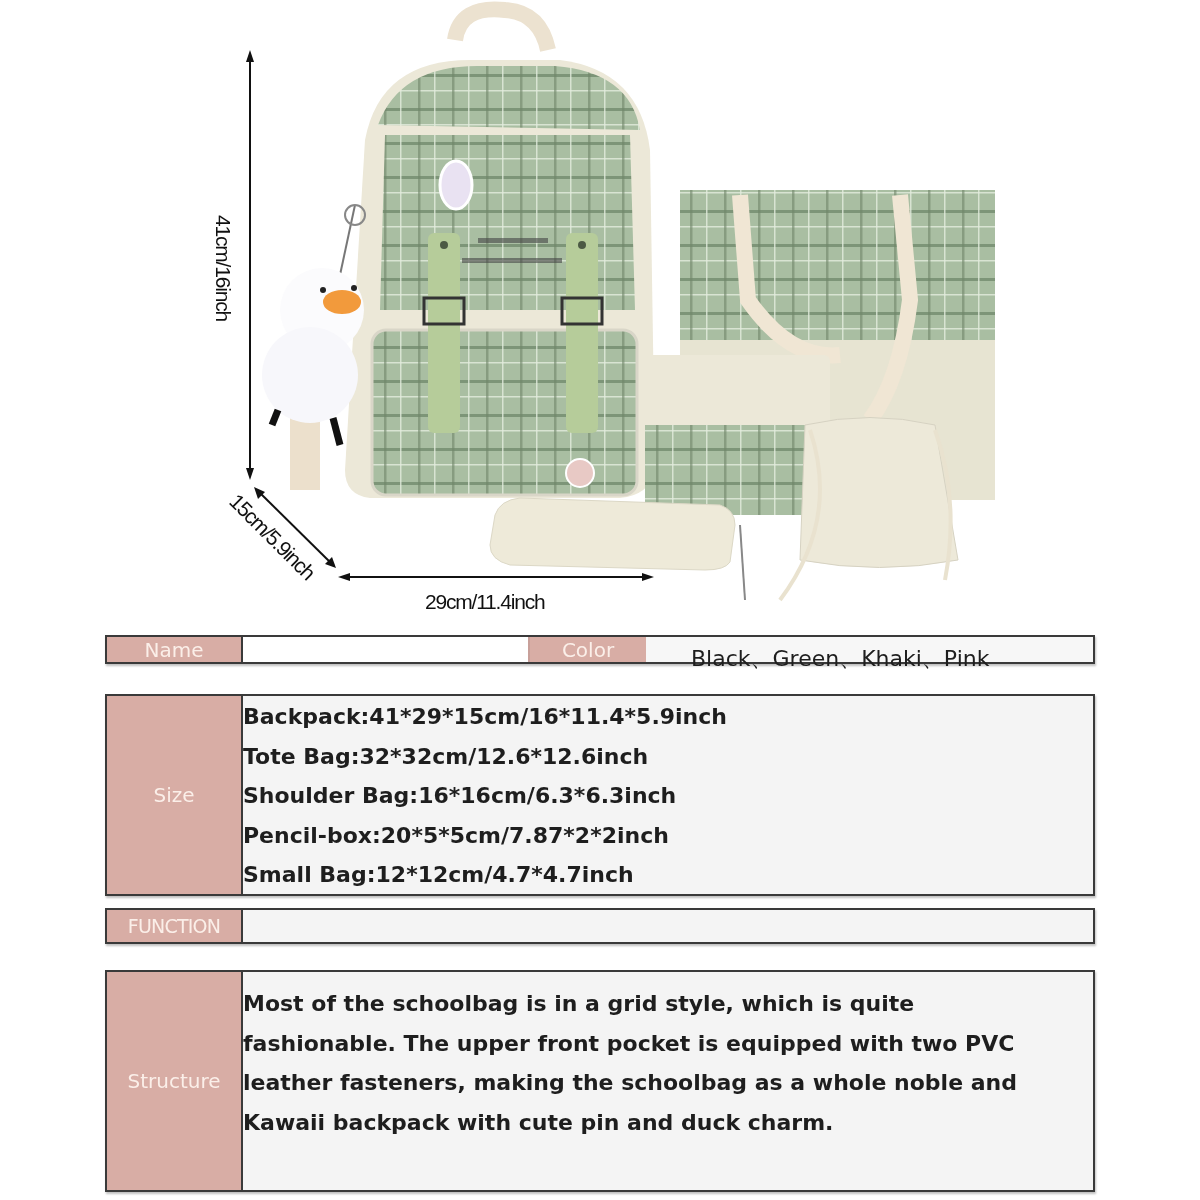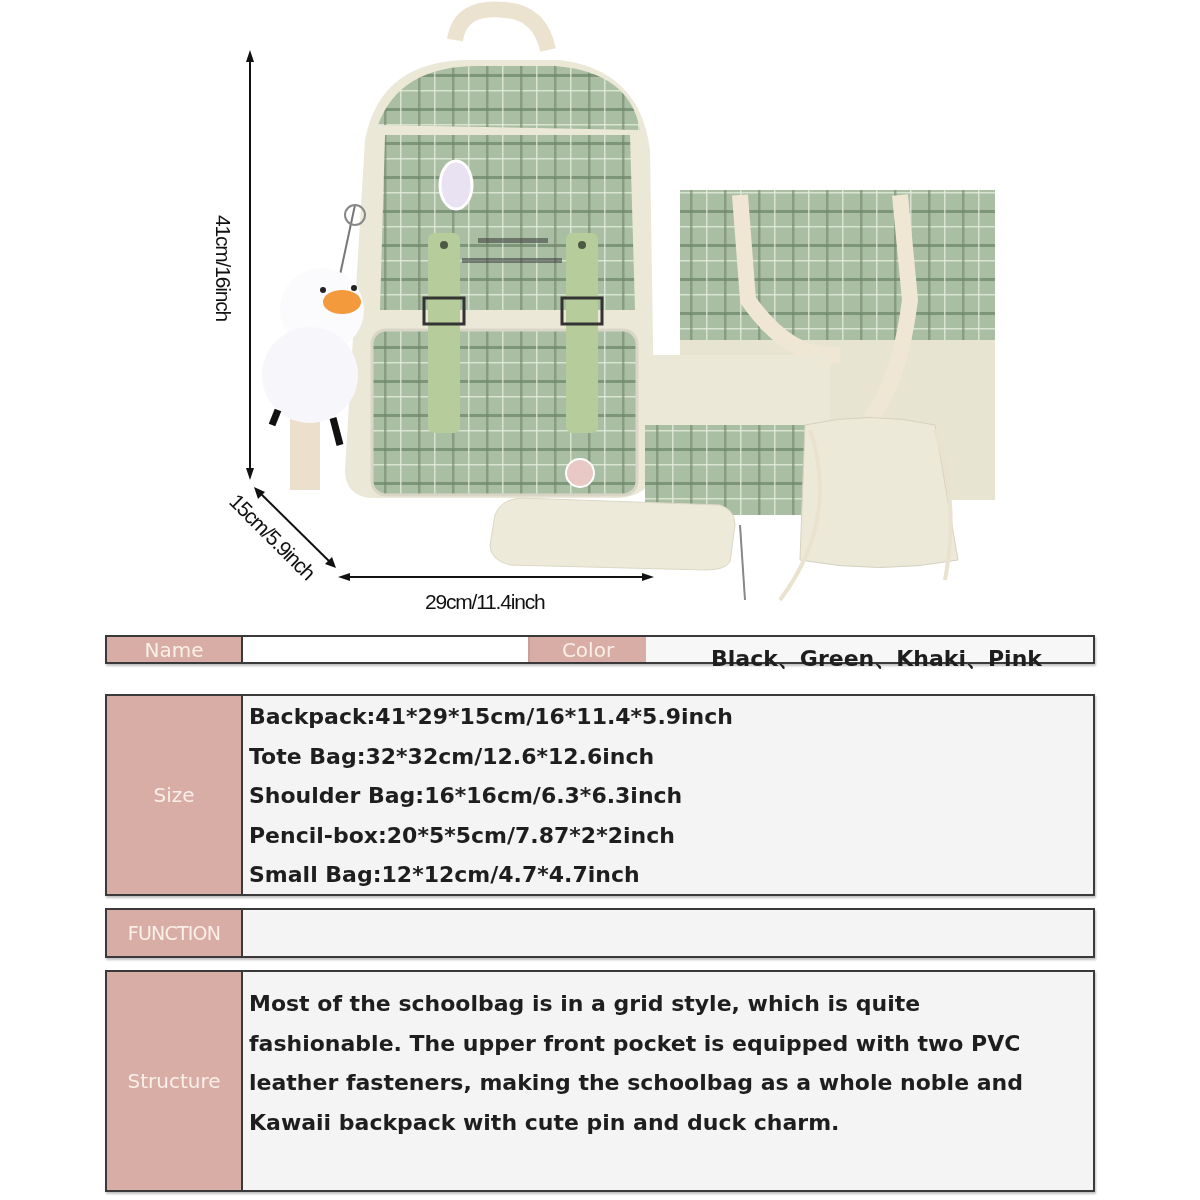--- a/index.html
+++ b/index.html
@@ -10,21 +10,21 @@
   .photo { position:absolute; left:0; top:0; width:1200px; height:625px; }
   .dim-text { position:absolute; font-family:"Liberation Sans", sans-serif; font-size:21px; color:#111;
               letter-spacing:-1.2px; white-space:nowrap; transform-origin:center center; }
 
   
   .row { position:absolute; left:105px; width:990px; border:2px solid #3a3a3a; box-sizing:border-box;
          background:#f4f4f4; box-shadow:1px 2px 2px rgba(0,0,0,0.25); }
   .lbl { position:absolute; top:0; bottom:0; left:0; width:134px; background:#d8ada5;
          border-right:2px solid #3a3a3a; display:flex; align-items:center; justify-content:center;
          color:#fbefe9; font-size:20px; font-family:"DejaVu Sans", sans-serif; }
-  .val { position:absolute; top:0; bottom:0; left:136px; right:0; padding-left:6px;
+  .val { position:absolute; top:0; bottom:0; left:136px; right:0; 
          font-family:"DejaVu Sans", sans-serif; font-size:23px; color:#1e1e1e; }
   .val .line { height:39.5px; line-height:39.5px; white-space:nowrap; }
 </style>
 </head>
 <body>
 
 <div class="photo">
   <svg width="1200" height="625" viewBox="0 0 1200 625">
     <defs>
       <pattern id="plaid" width="34" height="34" patternUnits="userSpaceOnUse">
@@ -111,35 +111,35 @@
 
   <div class="dim-text" style="left:163px; top:256px; width:120px; text-align:center; transform:rotate(90deg);">41cm/16inch</div>
   <div class="dim-text" style="left:207px; top:525px; width:130px; text-align:center; transform:rotate(45deg);">15cm/5.9inch</div>
   <div class="dim-text" style="left:425px; top:590px;">29cm/11.4inch</div>
 </div>
 
 <div class="row" style="top:635px; height:29px; background:#fff;">
   <div class="lbl">Name</div>
   <div class="val" style="left:136px; right:auto; width:280px; line-height:43px; font-size:22px; font-weight:bold; padding-left:10px;margin-top:46px;">Kawaii Backpack Set</div>
   <div class="lbl" style="left:421px; width:116px; border-left:2px solid #c8a09a;">Color</div>
-  <div class="val" style="left:539px; line-height:43px; font-size:22px; font-weight:bold; padding-left:65px; background:#f7f7f7;">Black、Green、Khaki、Pink</div>
+  <div class="val" style="left:539px; line-height:43px; font-size:22px; font-weight:normal; padding-left:45px; background:#f7f7f7;">Black、Green、Khaki、Pink</div>
 </div>
 
 <div class="row" style="top:694px; height:202px;">
   <div class="lbl">Size</div>
   <div class="val" style="padding-top:1px; font-weight:bold; font-size:22px;">
     <div class="line">Backpack:41*29*15cm/16*11.4*5.9inch</div>
     <div class="line">Tote Bag:32*32cm/12.6*12.6inch</div>
     <div class="line">Shoulder Bag:16*16cm/6.3*6.3inch</div>
     <div class="line">Pencil-box:20*5*5cm/7.87*2*2inch</div>
     <div class="line">Small Bag:12*12cm/4.7*4.7inch</div>
   </div>
 </div>
 
-<div class="row" style="top:908px; height:50px;">
+<div class="row" style="top:908px; height:36px;">
   <div class="lbl" style="font-size:19px; letter-spacing:-0.8px;">FUNCTION</div>
 </div>
 
 <div class="row" style="top:970px; height:222px;">
   <div class="lbl">Structure</div>
   <div class="val" style="padding-top:12px; font-weight:bold; font-size:22px;">
     <div class="line">Most of the schoolbag is in a grid style, which is quite</div>
     <div class="line">fashionable. The upper front pocket is equipped with two PVC</div>
     <div class="line">leather fasteners, making the schoolbag as a whole noble and</div>
     <div class="line">Kawaii backpack with cute pin and duck charm.</div>

